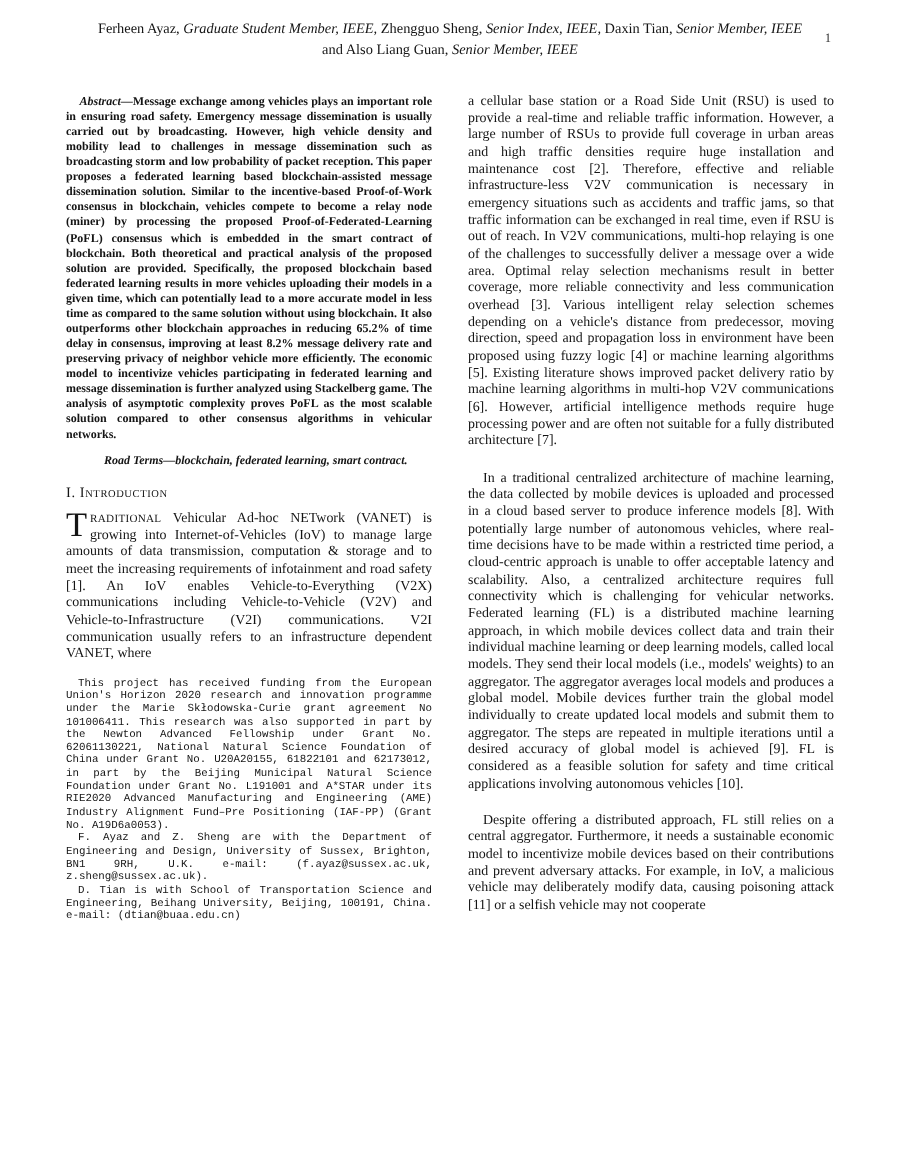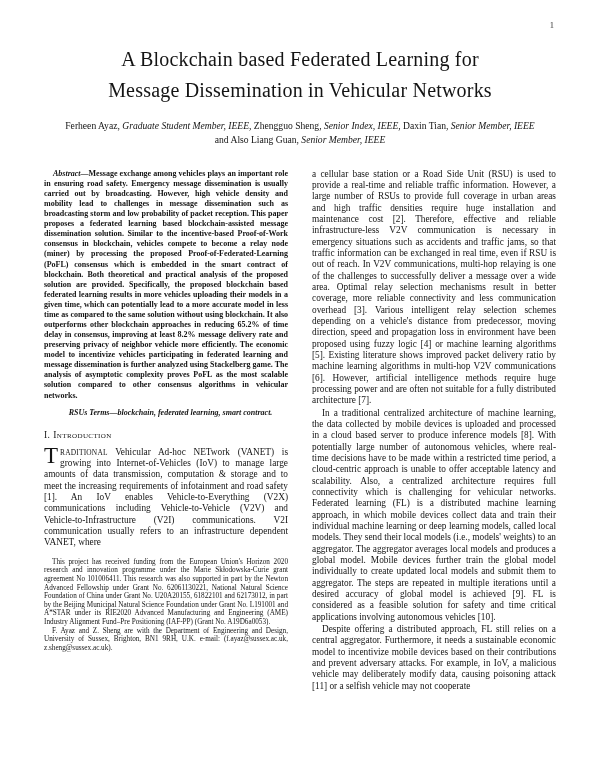--- a/index.html
+++ b/index.html
@@ -66,61 +66,61 @@
     font-weight: normal;
     font-variant: small-caps;
     font-size: 9.6px;
     letter-spacing: 0.4px;
   }
   .body-par {
     font-size: 9.3px;
     line-height: 1.22;
   }
   .body-par.indent { text-indent: 10px; }
-  .body-par + .body-par { margin-top: 1px; }
+  .body-par + .body-par { margin-top: 13px; }
   .dropcap {
     float: left;
     font-size: 23px;
     line-height: 18px;
     padding-right: 2px;
   }
   .smallcaps { font-size: 7.4px; letter-spacing: 0.2px; }
   .footnotes {
     margin-top: 9px;
     font-size: 7.2px;
     line-height: 1.2;
     text-align: justify;
   }
-  .footnotes p { text-indent: 8px; }
+  .footnotes p { text-indent: 8px; font-family: Liberation Mono, monospace; }
 </style>
 </head>
 <body>
 
 <div class="page">
 
   <div class="page-number">1</div>
 
-  <h1 class="title">A Blockchain based Federated Learning for Message Dissemination in Vehicular Networks</h1>
 
   <div class="authors"><span>Ferheen Ayaz, </span><span class="it">Graduate Student Member, IEEE,</span><span> Zhengguo Sheng, </span><span class="it">Senior Index, IEEE,</span><span> Daxin Tian, </span><span class="it">Senior Member, IEEE</span><span> and Also Liang Guan, </span><span class="it">Senior Member, IEEE</span></div>
 
   <div class="columns">
 
     <div class="col">
       <p class="abstract"><span class="it">Abstract</span><span>—Message exchange among vehicles plays an important role in ensuring road safety. Emergency message dissemination is usually carried out by broadcasting. However, high vehicle density and mobility lead to challenges in message dissemination such as broadcasting storm and low probability of packet reception. This paper proposes a federated learning based blockchain-assisted message dissemination solution. Similar to the incentive-based Proof-of-Work consensus in blockchain, vehicles compete to become a relay node (miner) by processing the proposed Proof-of-Federated-Learning (PoFL) consensus which is embedded in the smart contract of blockchain. Both theoretical and practical analysis of the proposed solution are provided. Specifically, the proposed blockchain based federated learning results in more vehicles uploading their models in a given time, which can potentially lead to a more accurate model in less time as compared to the same solution without using blockchain. It also outperforms other blockchain approaches in reducing 65.2% of time delay in consensus, improving at least 8.2% message delivery rate and preserving privacy of neighbor vehicle more efficiently. The economic model to incentivize vehicles participating in federated learning and message dissemination is further analyzed using Stackelberg game. The analysis of asymptotic complexity proves PoFL as the most scalable solution compared to other consensus algorithms in vehicular networks.</span></p>
 
-      <p class="index-terms b it"><span>RSUs Terms</span><span>—blockchain, federated learning, smart contract.</span></p>
+      <p class="index-terms b it"><span>Road Terms</span><span>—blockchain, federated learning, smart contract.</span></p>
 
       <h2 class="section-heading">I. Introduction</h2>
 
       <p class="body-par"><span class="dropcap">T</span><span class="smallcaps">RADITIONAL</span><span> Vehicular Ad-hoc NETwork (VANET) is growing into Internet-of-Vehicles (IoV) to manage large amounts of data transmission, computation &amp; storage and to meet the increasing requirements of infotainment and road safety [1]. An IoV enables Vehicle-to-Everything (V2X) communications including Vehicle-to-Vehicle (V2V) and Vehicle-to-Infrastructure (V2I) communications. V2I communication usually refers to an infrastructure dependent VANET, where</span></p>
 
       <div class="footnotes">
         <p>This project has received funding from the European Union's Horizon 2020 research and innovation programme under the Marie Skłodowska-Curie grant agreement No 101006411. This research was also supported in part by the Newton Advanced Fellowship under Grant No. 62061130221, National Natural Science Foundation of China under Grant No. U20A20155, 61822101 and 62173012, in part by the Beijing Municipal Natural Science Foundation under Grant No. L191001 and A*STAR under its RIE2020 Advanced Manufacturing and Engineering (AME) Industry Alignment Fund–Pre Positioning (IAF-PP) (Grant No. A19D6a0053).</p>
         <p>F. Ayaz and Z. Sheng are with the Department of Engineering and Design, University of Sussex, Brighton, BN1 9RH, U.K. e-mail: (f.ayaz@sussex.ac.uk, z.sheng@sussex.ac.uk).</p>
+        <p>D. Tian is with School of Transportation Science and Engineering, Beihang University, Beijing, 100191, China. e-mail: (dtian@buaa.edu.cn)</p>
       </div>
     </div>
 
     <div class="col">
       <p class="body-par">a cellular base station or a Road Side Unit (RSU) is used to provide a real-time and reliable traffic information. However, a large number of RSUs to provide full coverage in urban areas and high traffic densities require huge installation and maintenance cost [2]. Therefore, effective and reliable infrastructure-less V2V communication is necessary in emergency situations such as accidents and traffic jams, so that traffic information can be exchanged in real time, even if RSU is out of reach. In V2V communications, multi-hop relaying is one of the challenges to successfully deliver a message over a wide area. Optimal relay selection mechanisms result in better coverage, more reliable connectivity and less communication overhead [3]. Various intelligent relay selection schemes depending on a vehicle's distance from predecessor, moving direction, speed and propagation loss in environment have been proposed using fuzzy logic [4] or machine learning algorithms [5]. Existing literature shows improved packet delivery ratio by machine learning algorithms in multi-hop V2V communications [6]. However, artificial intelligence methods require huge processing power and are often not suitable for a fully distributed architecture [7].</p>
       <p class="body-par indent">In a traditional centralized architecture of machine learning, the data collected by mobile devices is uploaded and processed in a cloud based server to produce inference models [8]. With potentially large number of autonomous vehicles, where real-time decisions have to be made within a restricted time period, a cloud-centric approach is unable to offer acceptable latency and scalability. Also, a centralized architecture requires full connectivity which is challenging for vehicular networks. Federated learning (FL) is a distributed machine learning approach, in which mobile devices collect data and train their individual machine learning or deep learning models, called local models. They send their local models (i.e., models' weights) to an aggregator. The aggregator averages local models and produces a global model. Mobile devices further train the global model individually to create updated local models and submit them to aggregator. The steps are repeated in multiple iterations until a desired accuracy of global model is achieved [9]. FL is considered as a feasible solution for safety and time critical applications involving autonomous vehicles [10].</p>
       <p class="body-par indent">Despite offering a distributed approach, FL still relies on a central aggregator. Furthermore, it needs a sustainable economic model to incentivize mobile devices based on their contributions and prevent adversary attacks. For example, in IoV, a malicious vehicle may deliberately modify data, causing poisoning attack [11] or a selfish vehicle may not cooperate</p>
     </div>
 
   </div>

